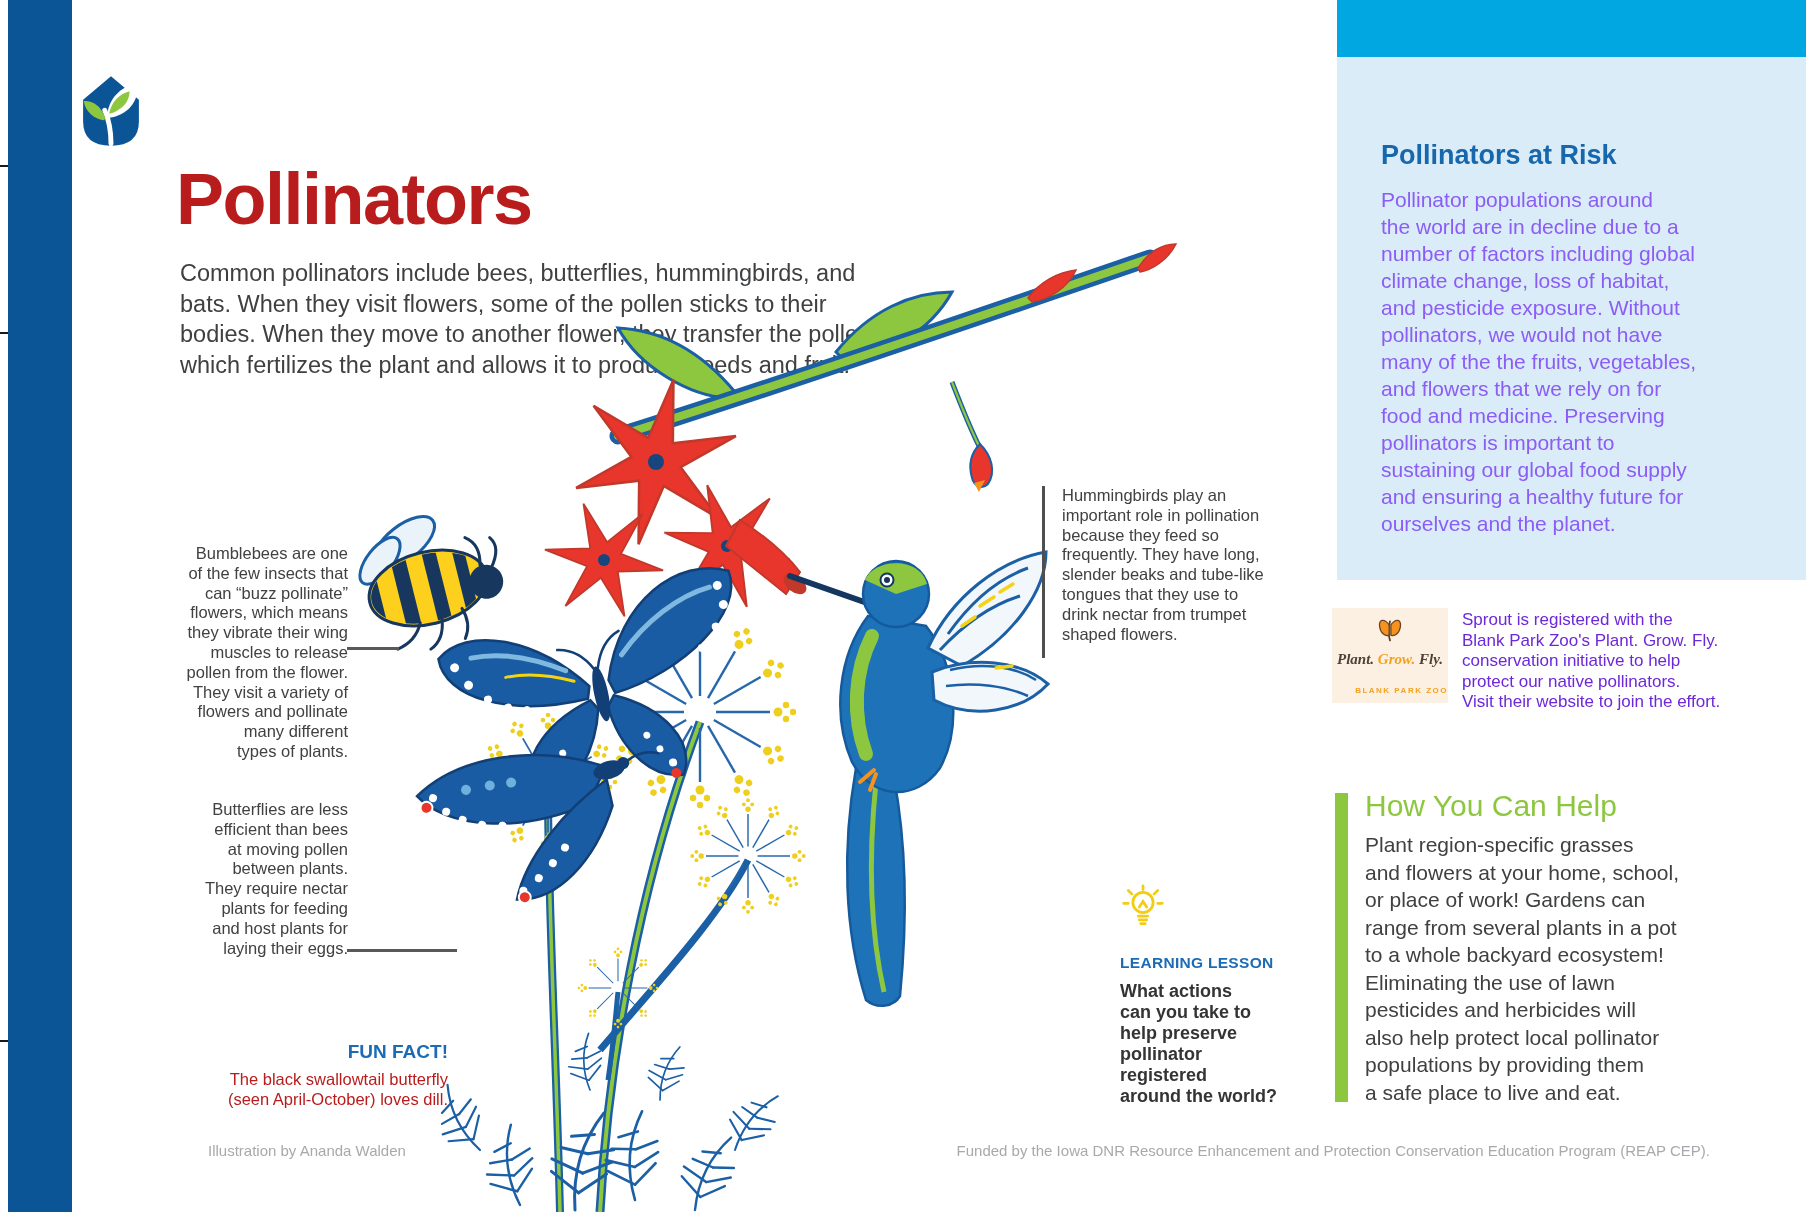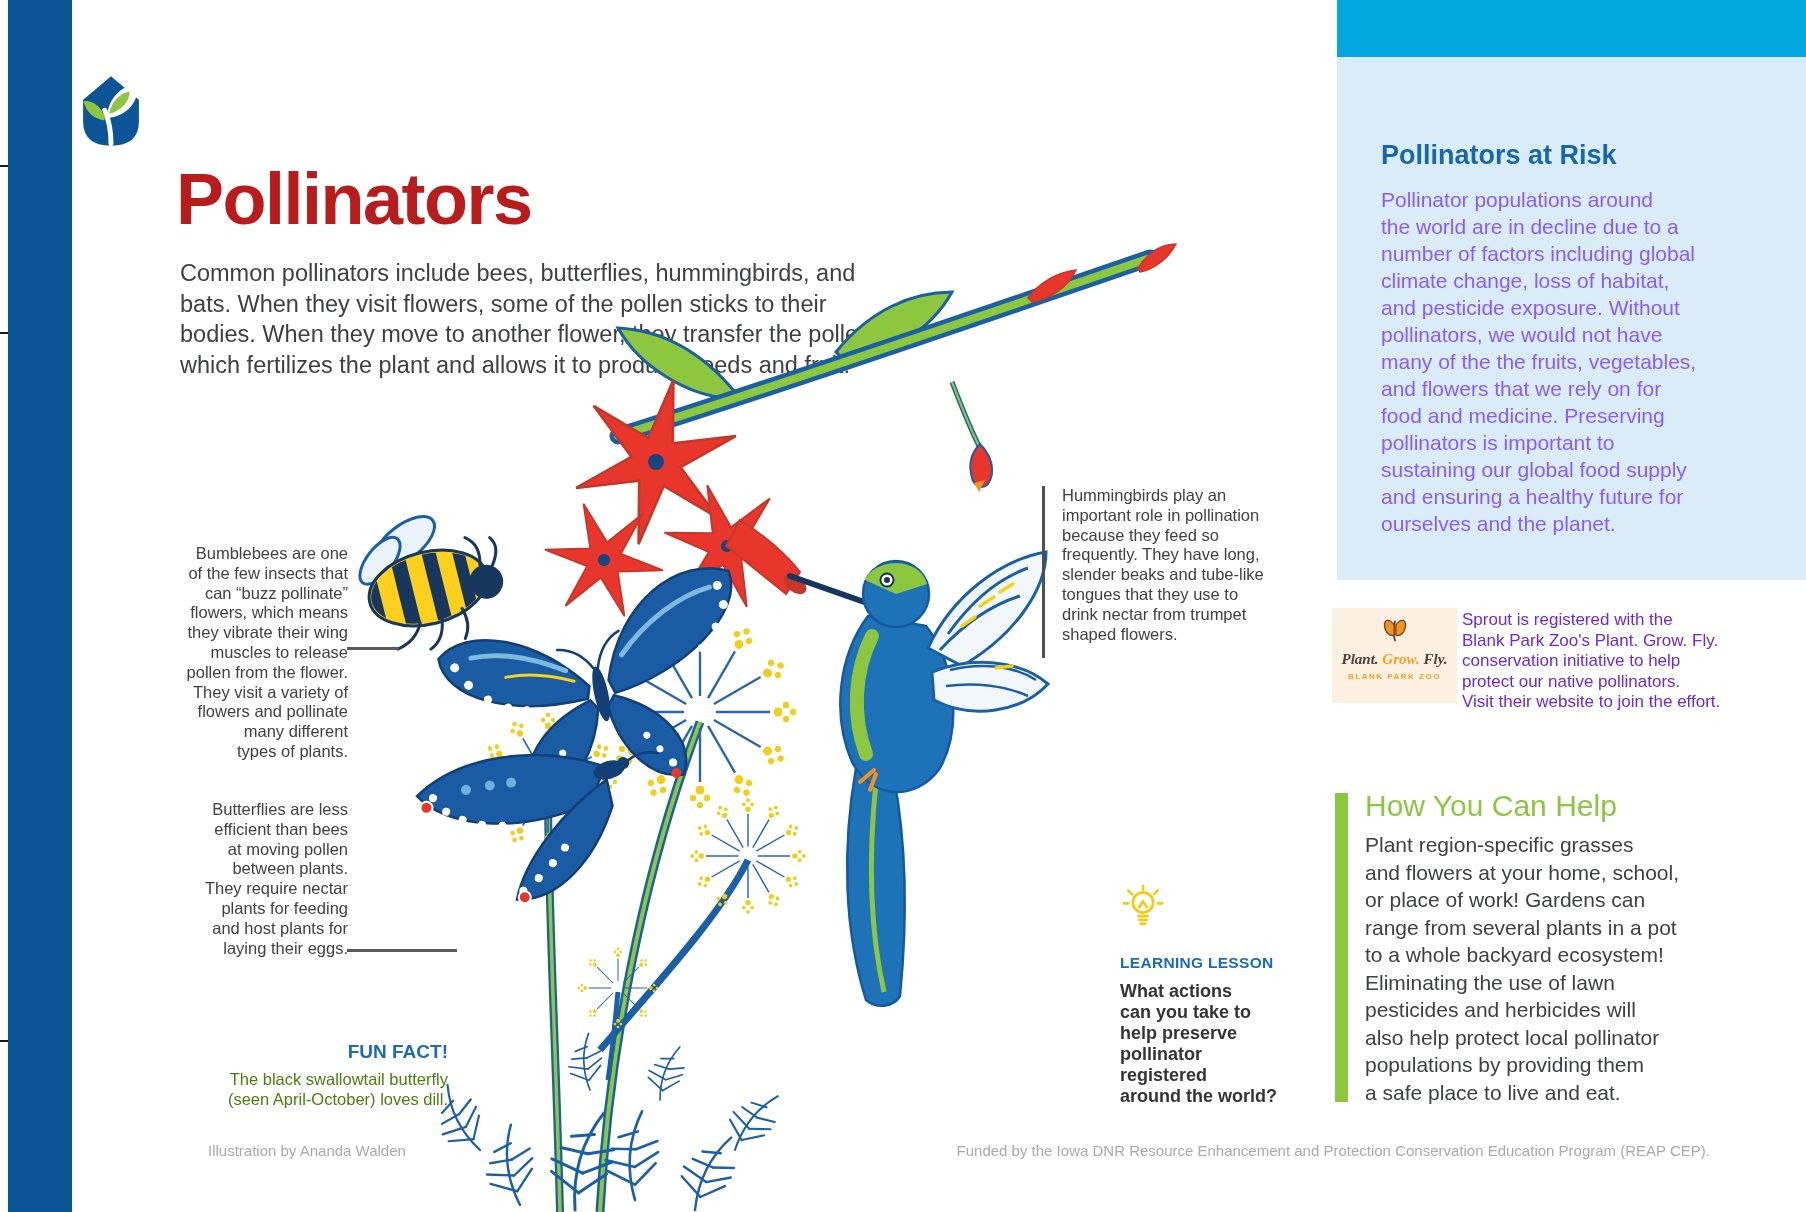--- a/index.html
+++ b/index.html
@@ -18,35 +18,35 @@
 
   .callout{font-size:16.5px;line-height:19.8px;color:#414042;}
   .bumblebees{left:118px;top:544px;width:230px;text-align:right;}
   .butterflies{left:138px;top:800px;width:210px;text-align:right;}
   .hummingbirds{left:1062px;top:486px;width:240px;text-align:left;}
   .connector{background:#58595B;}
   .vrule{left:1042px;top:486px;width:3px;height:172px;background:#4E4F51;}
 
   .funfact{left:185px;top:1041px;width:263px;text-align:right;}
   .funfact-label{font-size:19px;font-weight:bold;color:#1B6CB5;margin-bottom:6px;}
-  .funfact-text{font-size:16.5px;line-height:20px;color:#4d7c0f;}
+  .funfact-text{font-size:16.5px;line-height:20px;color:#b91c1c;}
 
   .learning{left:1120px;top:884px;width:190px;}
   .learning-label{font-size:15.5px;font-weight:bold;color:#1B6CB5;letter-spacing:0.3px;margin-top:20px;}
   .learning-text{font-size:18px;font-weight:bold;line-height:21px;color:#343436;margin-top:9px;}
 
   .cyanbar{left:1337px;top:0;width:469px;height:57px;background:#00A7E1;}
   .atrisk-panel{left:1337px;top:57px;width:469px;height:523px;background:#D9ECF7;}
   .atrisk-title{left:1381px;top:140px;font-size:27px;font-weight:bold;color:#1767AC;}
   .atrisk-body{left:1381px;top:186px;width:405px;font-size:21px;line-height:27px;color:#8b5cf6;}
 
-  .pgf-box{left:1332px;top:608px;width:125px;height:95px;background:#FBF0E2;text-align:center;}
+  .pgf-box{left:1332px;top:608px;width:116px;height:95px;background:#FBF0E2;text-align:center;}
   .pgf-logo-line{margin-top:2px;font-family:"Liberation Serif",serif;font-style:italic;font-weight:bold;font-size:15px;color:#4E4037;}
   .pgf-grow{color:#F5A11D;}
-  .pgf-zoo{font-size:8px;font-weight:bold;letter-spacing:1.5px;color:#F5A11D;margin-top:4px;}
+  .pgf-zoo{font-size:8px;font-weight:bold;letter-spacing:1.5px;color:#F5A11D;margin-top:18px;text-align:right;}
   .pgf-body{left:1462px;top:610px;width:335px;font-size:17px;line-height:20.5px;color:#6d28d9;}
 
   .greenbar{left:1335px;top:793px;width:13px;height:309px;background:#8DC63F;}
   .help-title{left:1365px;top:789px;font-size:30px;font-weight:normal;color:#8DC63F;}
   .help-body{left:1365px;top:831px;width:415px;font-size:21px;line-height:27.5px;color:#3F4042;}
 
   .credit{font-size:15px;color:#A7A9AC;}
   .credit-left{left:208px;top:1142px;}
   .credit-right{right:96px;top:1142px;text-align:right;}
 

